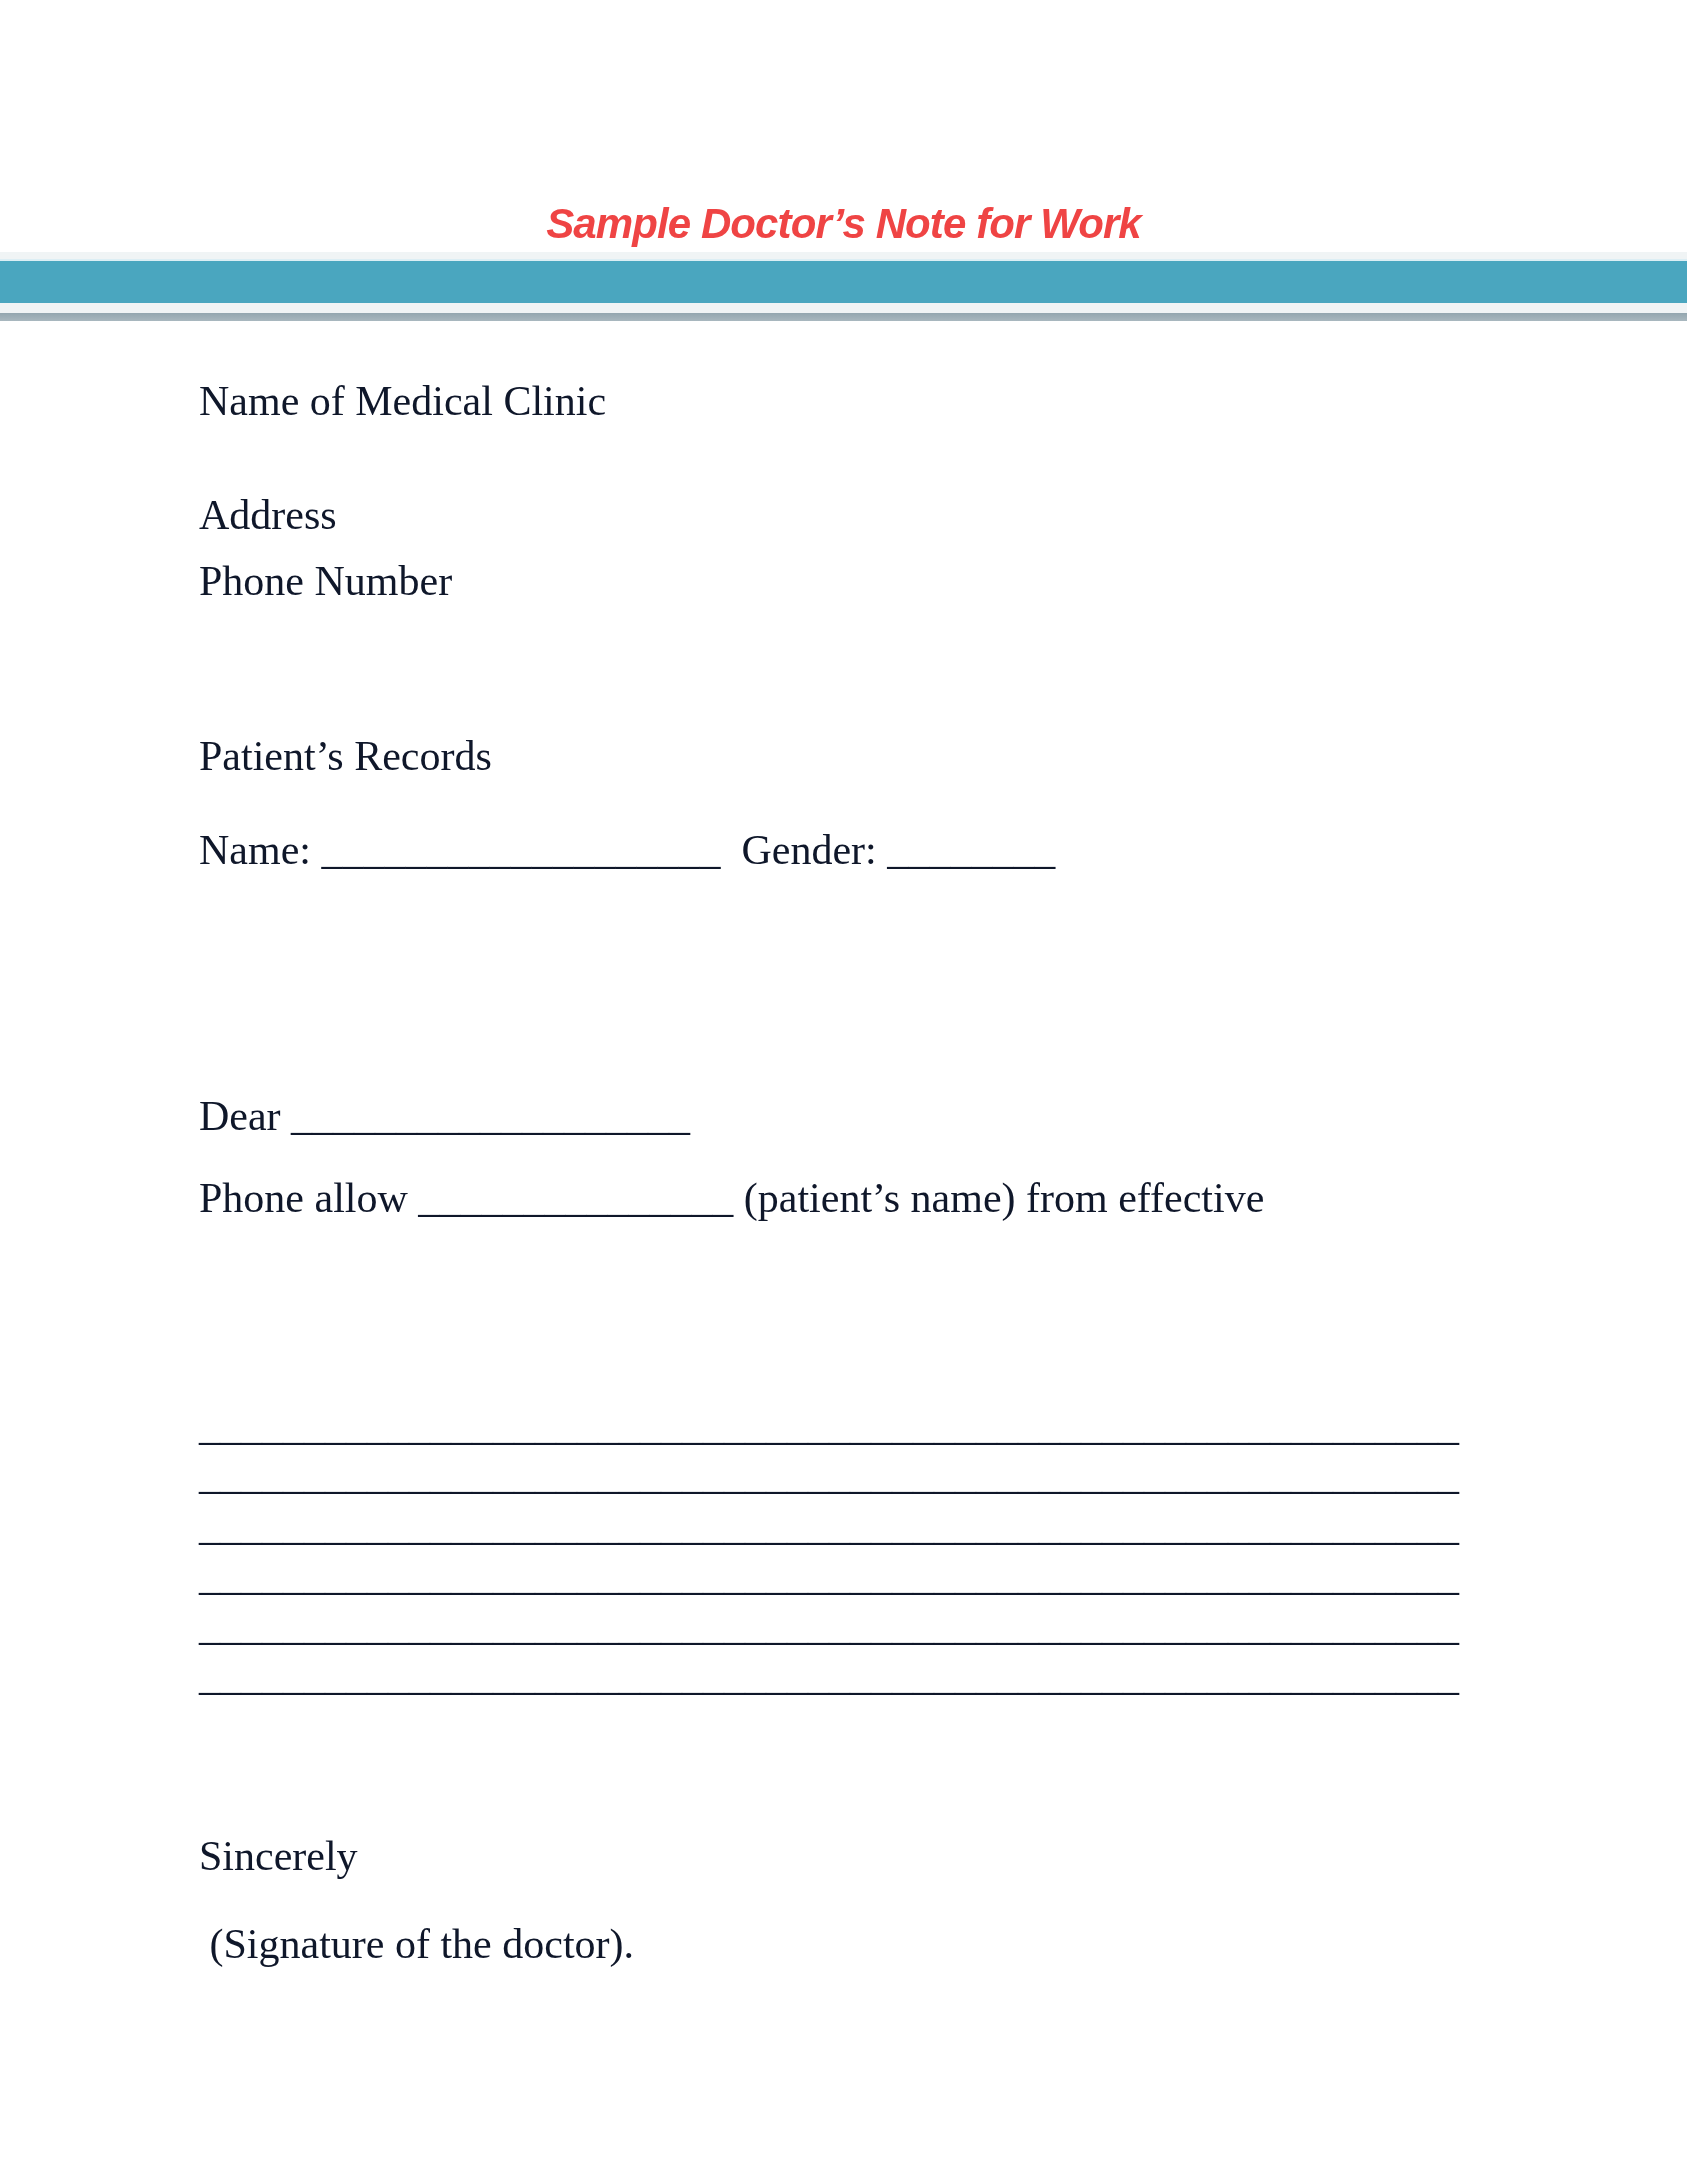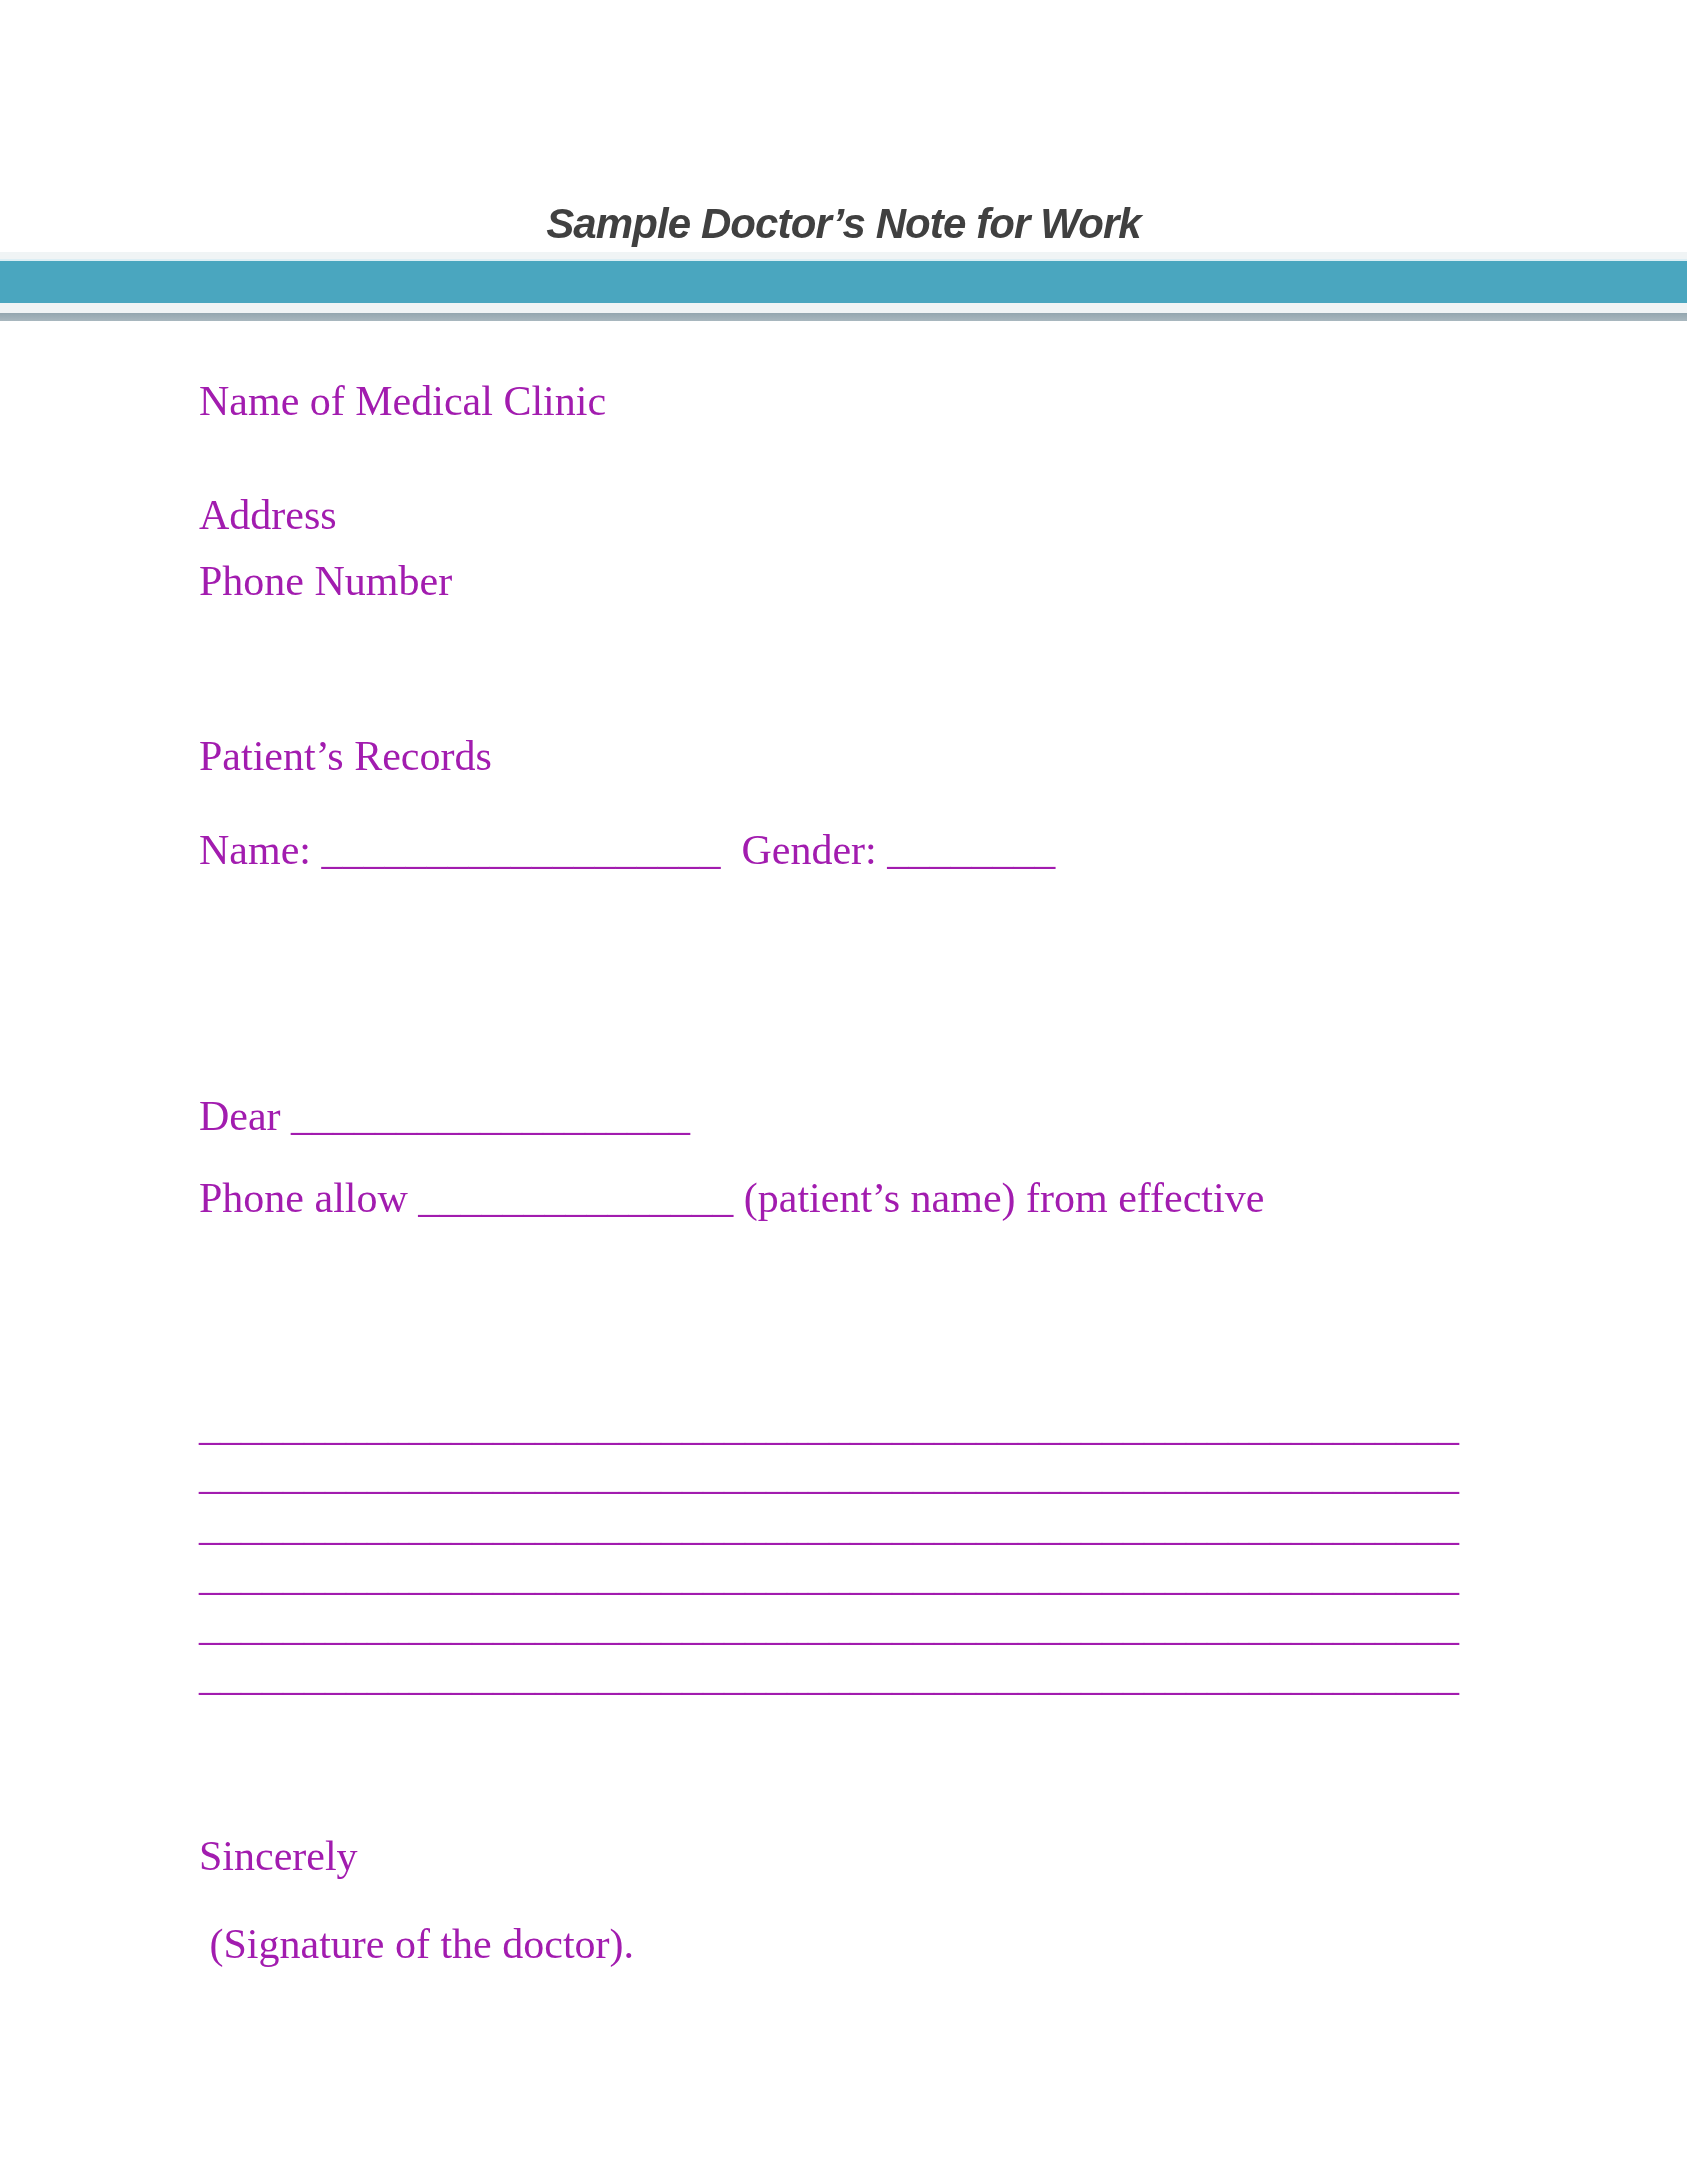--- a/index.html
+++ b/index.html
@@ -16,35 +16,35 @@
     top: 199px;
     left: 0;
     width: 100%;
     text-align: center;
     font-family: "Liberation Sans", "DejaVu Sans", sans-serif;
     font-style: italic;
     font-weight: 700;
     font-size: 42px;
     line-height: 49px;
     letter-spacing: -0.9px;
-    color: #404040;
+    color: #ef4444;
   }
   .band { position: absolute; left: 0; right: 0; }
   .band.strip-top    { top: 252px; height: 7px;  background: #F0F4F5; }
   .band.hairline     { top: 259px; height: 2.6px;  background: #DCEEF4; }
   .band.accent       { top: 261px; height: 42px; background: #4AA6BF; }
   .band.strip-bottom { top: 303px; height: 9.6px; background: #F0F4F5; }
   .band.divider      { top: 313px; height: 7.9px;
                        background: linear-gradient(#93A6AF, #A9B8BF); }
   .line {
     position: absolute;
     left: 199px;
     font-size: 42px;
     line-height: 44px;
-    color: #a21caf;
+    color: #0f172a;
     white-space: pre;
   }
   .line.bold { font-weight: 400; }
 </style>
 </head>
 <body>
 
 <div class="page">
 
   <div class="doc-title">Sample Doctor’s Note for Work</div>

